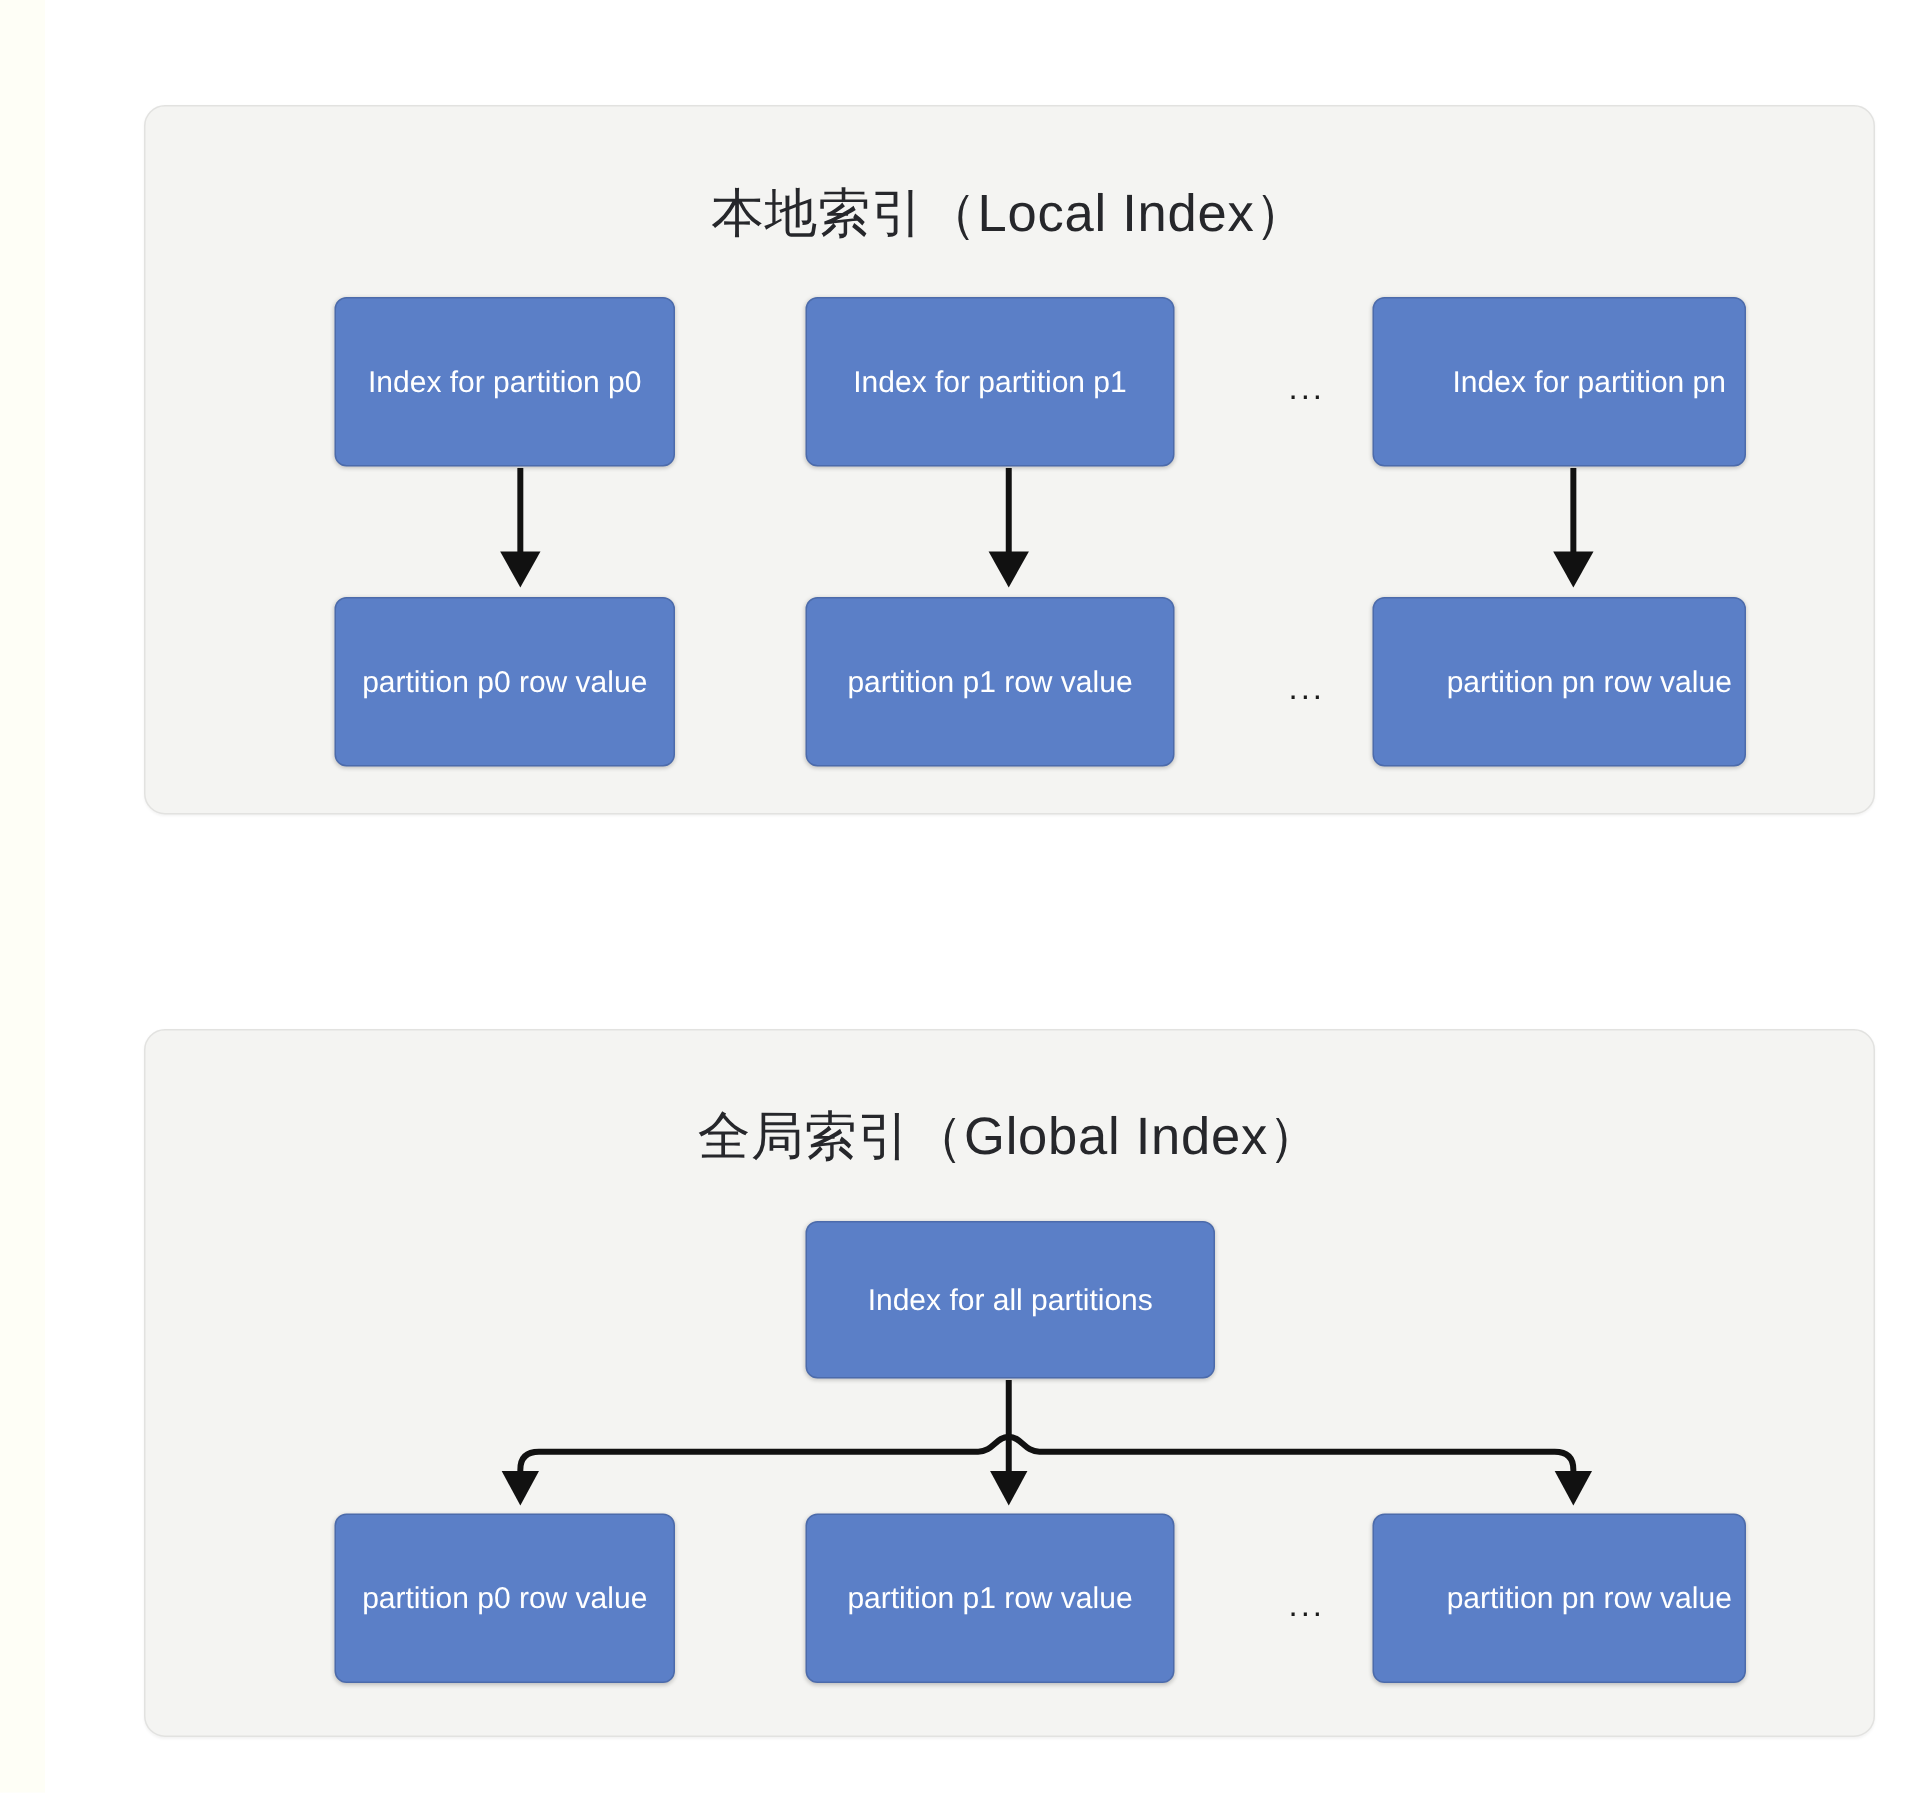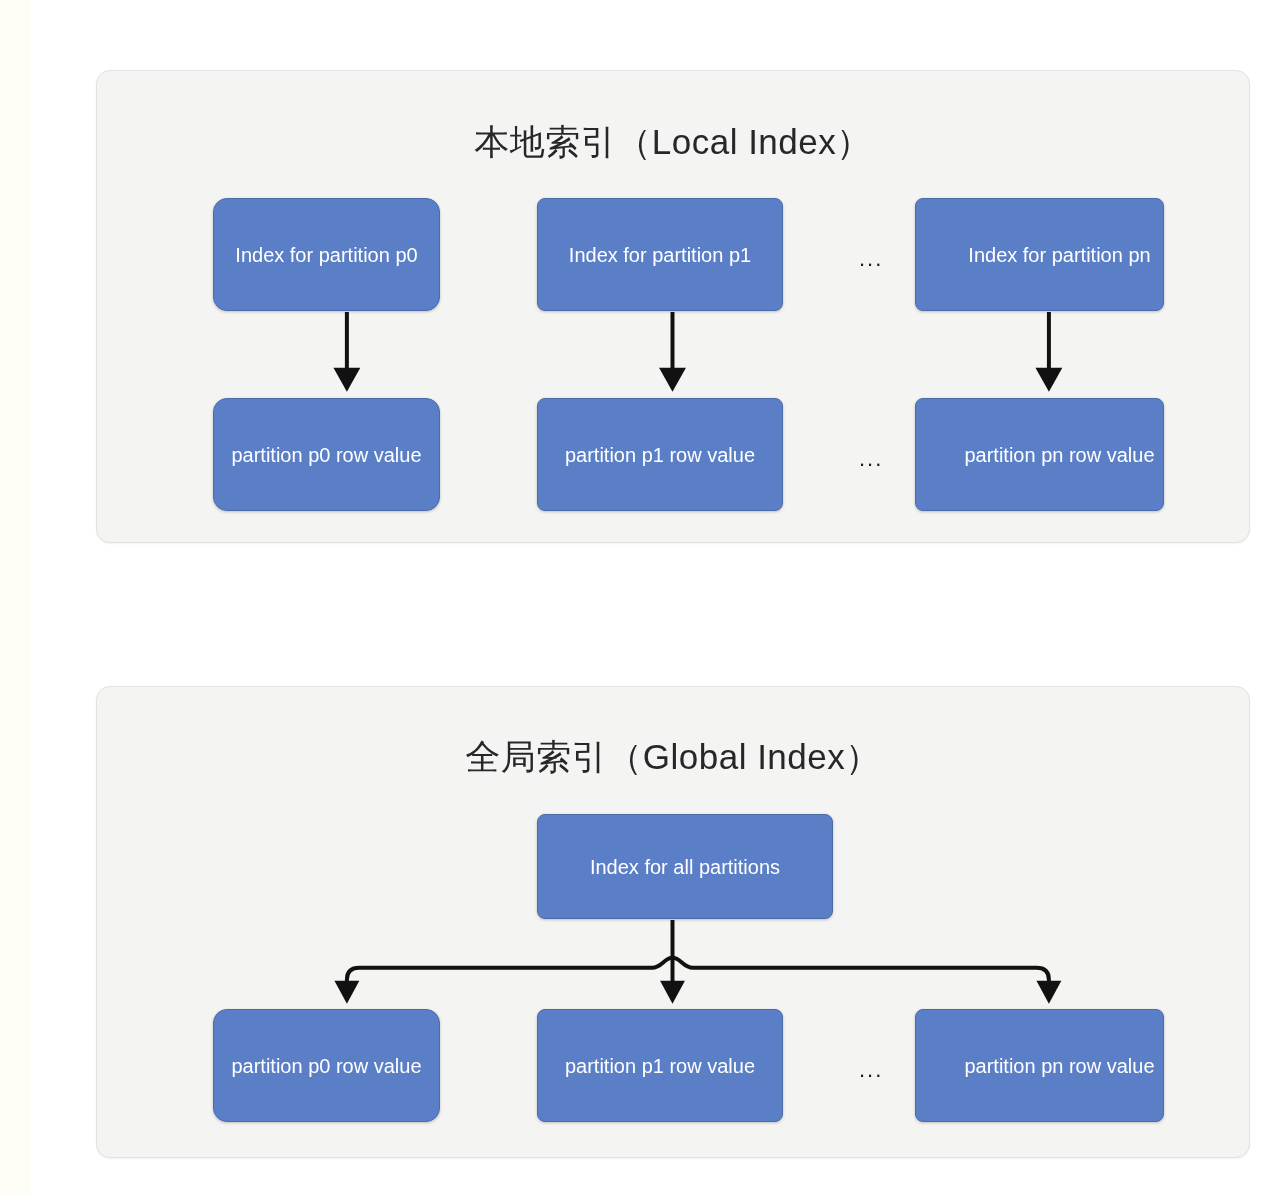--- a/index.html
+++ b/index.html
@@ -60,26 +60,26 @@
     align-items: center;
     justify-content: center;
     box-sizing: border-box;
     text-align: center;
     line-height: 1.2;
   }
 
   
   .row-top    { top: 127px;  height: 113px; }
   .row-bottom { top: 327px;  height: 113px; }
-  .col-0 { left: 116px; width: 227px; border-radius: 14px; }
+  .col-0 { left: 126px; width: 227px; }
   .col-1 { left: 440px; width: 246px; }
   .col-2 { left: 818px; width: 249px; padding-left: 40px; }
 
   
-  .gi-root    { left: 440px; top: 127px; width: 296px; height: 105px; }
+  .gi-root    { left: 440px; top: 127px; width: 273px; height: 105px; }
   .gi-row     { top: 322px; height: 113px; }
 
   .ellipsis {
     position: absolute;
     font-size: 22px;
     color: #1A1A1A;
     letter-spacing: 2px;
     line-height: 1;
   }
 

